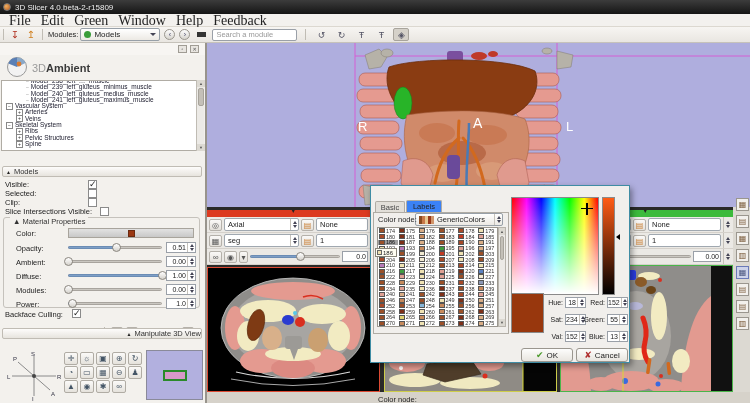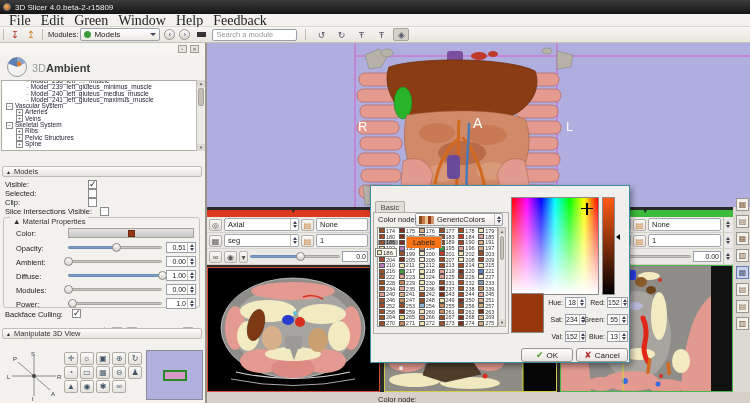--- a/index.html
+++ b/index.html
@@ -81,21 +81,21 @@
   .ccombo{height:13px;background:#fff;border:1px solid #a0a8b0;border-radius:2px;display:flex;align-items:center;font-size:7.5px;padding-left:3px;overflow:hidden;white-space:nowrap;}
   .slice{position:absolute;overflow:hidden;}
   #bottomstrip{position:absolute;left:207px;top:392px;width:543px;height:11px;background:#d6d2ca;}
 
   
   #dialog{position:absolute;left:370px;top:185px;width:260px;height:178px;background:#f1efec;border:1px solid #3f8ca4;box-shadow:2px 3px 6px rgba(0,0,0,.4);z-index:30;}
   #dtitle{position:absolute;left:0;top:0;right:0;height:12px;background:linear-gradient(#f4f8fb,#d9e4ef);border-bottom:1px solid #b8c4d4;display:flex;align-items:center;padding-left:3px;font-size:8px;color:#123;}
   #dclose{position:absolute;right:2px;top:1px;width:16px;height:9px;background:linear-gradient(#f09a86,#c8402a);border:1px solid #8a2a1a;border-radius:2px;color:#fff;font-size:6px;line-height:8px;text-align:center;}
   .dtab{position:absolute;top:14px;height:12px;border:1px solid #b0aca4;border-bottom:none;border-radius:2px 2px 0 0;font-size:7.5px;text-align:center;line-height:12px;}
   .dtab.inactive{background:#e2dfd9;color:#444;top:15px;height:11px;}
-  .dtab.active{background:#f97316;z-index:2;margin-top:36px;}
+  .dtab.active{background:#3b82f6;z-index:2;}
   #dpane{position:absolute;left:2px;top:26px;width:136px;height:122px;border:1px solid #b0aca4;background:#f1efec;}
   #colorGrid{position:absolute;left:6px;top:41px;width:121px;height:100px;background:#fff;border:1px solid #9a968e;display:grid;grid-template-columns:repeat(6,1fr);grid-template-rows:repeat(17,1fr);}
   .gcell{display:flex;align-items:center;gap:1px;padding-left:1px;font-size:5.5px;color:#333;overflow:hidden;}
   .gcell.sel{background:#a0a0a0;color:#111;}
   .gsw{width:6px;height:5px;border:0.5px solid #555;flex:none;}
   #gridscroll{position:absolute;left:127px;top:41px;width:8px;height:100px;background:#eceae6;border:1px solid #b8b4ac;}
   #tooltip{position:absolute;left:4px;top:62px;width:22px;height:9px;background:#fffef2;border:1px solid #88857a;display:flex;align-items:center;gap:1px;padding-left:1px;font-size:6px;z-index:5;}
   #tooltip span.sw{width:5px;height:5px;background:#efe2b2;border:0.5px solid #666;}
   #hsv{position:absolute;left:140px;top:11px;width:88px;height:98px;border:1px solid #8a8a8a;
     background:linear-gradient(to bottom,rgba(255,255,255,0),#ffffff),
@@ -349,21 +349,21 @@
         <div class="tsep"></div>
         <div class="chipbtn">❏</div>
         <div class="chipbtn">❐</div>
         <div class="sl" style="position: relative; width: 38px; height: 9px;">
           <div class="tr"></div>
           <div class="kn" style="left: 8%;"></div>
         </div>
         <div class="chipbtn">▭</div>
       </div>
 
-    <div class="sect" style="top:285px;">
+    <div class="sect" style="top:285px;justify-content:flex-end;">
       <span class="ar">▲</span>
       <span>Manipulate 3D View</span>
     </div>
 
     <svg style="position:absolute;left:6px;top:307px;" width="56" height="52" viewBox="0 0 56 52">
       <line x1="28" y1="6" x2="28" y2="46" stroke="#8a8a8a" stroke-width="1"></line>
       <line x1="6" y1="26" x2="50" y2="26" stroke="#8a8a8a" stroke-width="1"></line>
       <line x1="12" y1="12" x2="44" y2="40" stroke="#8a8a8a" stroke-width="1"></line>
       <circle cx="28" cy="26" r="2" fill="#444"></circle>
       <text x="25" y="6" font-size="6" fill="#334">S</text>

